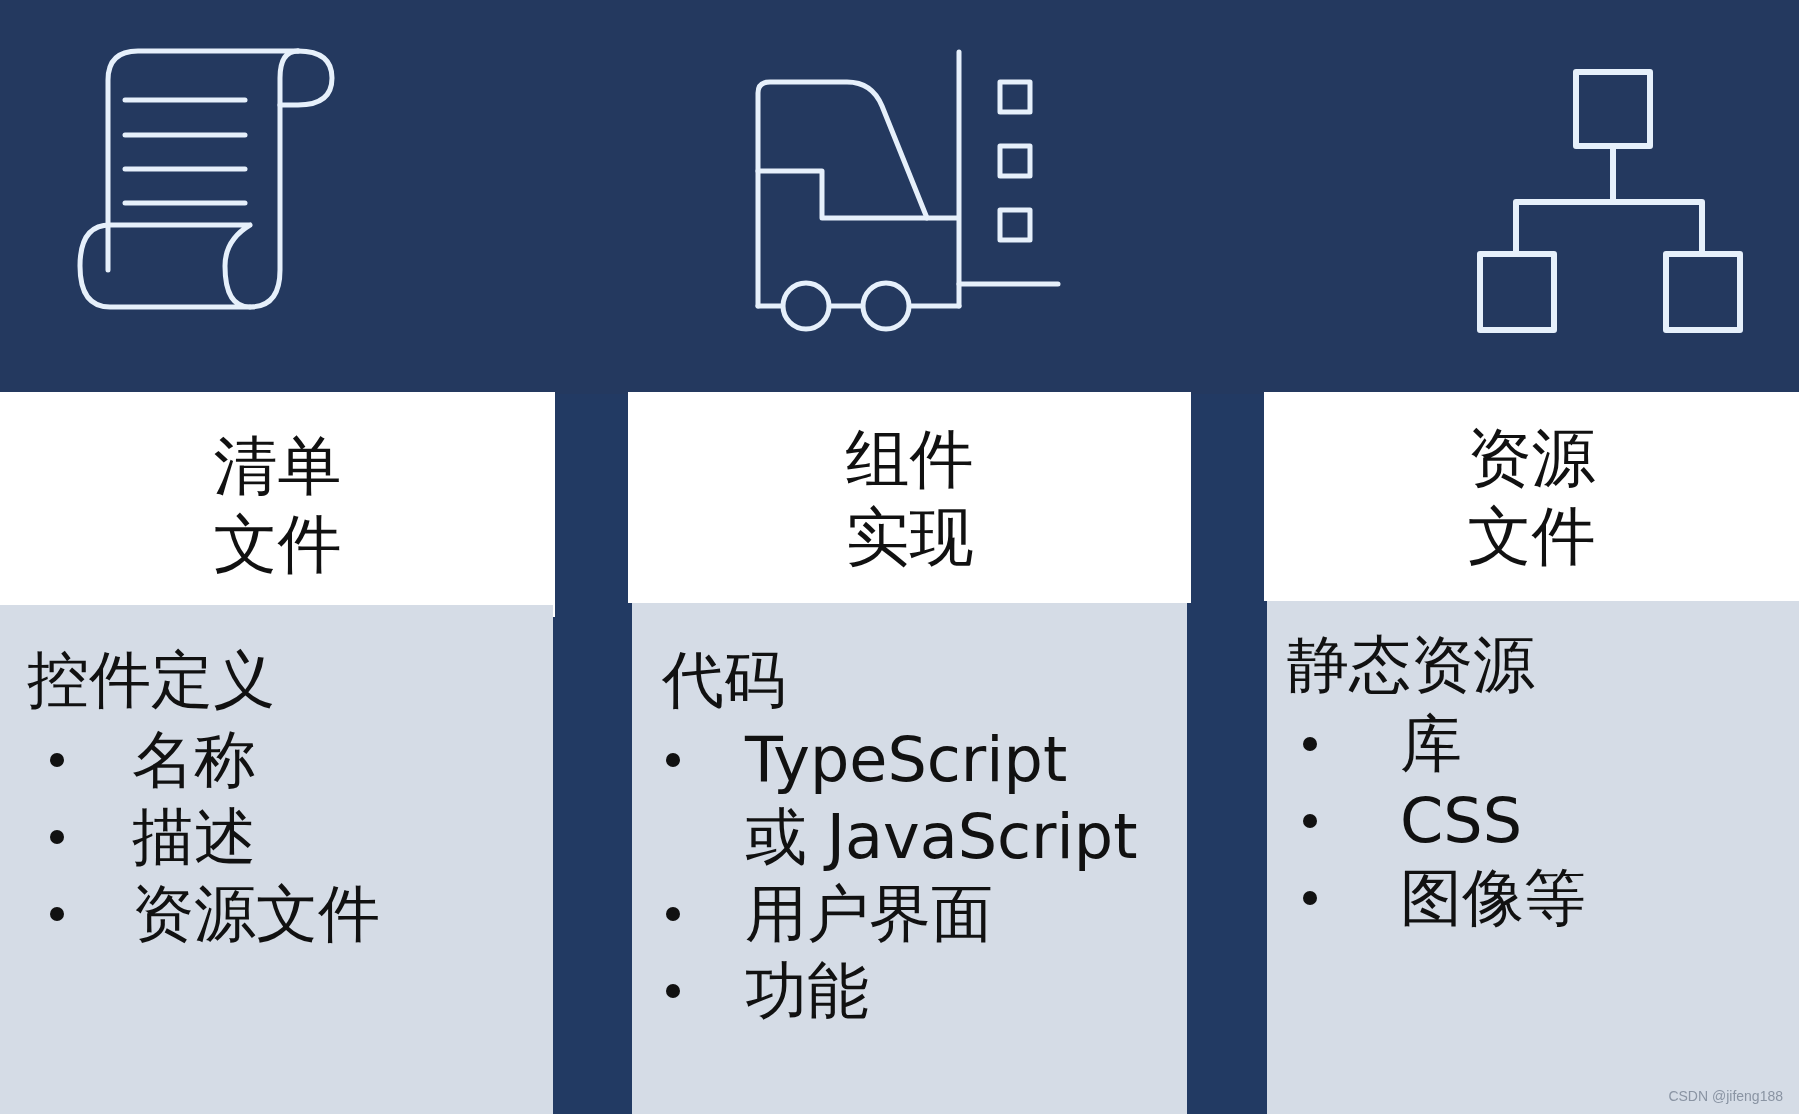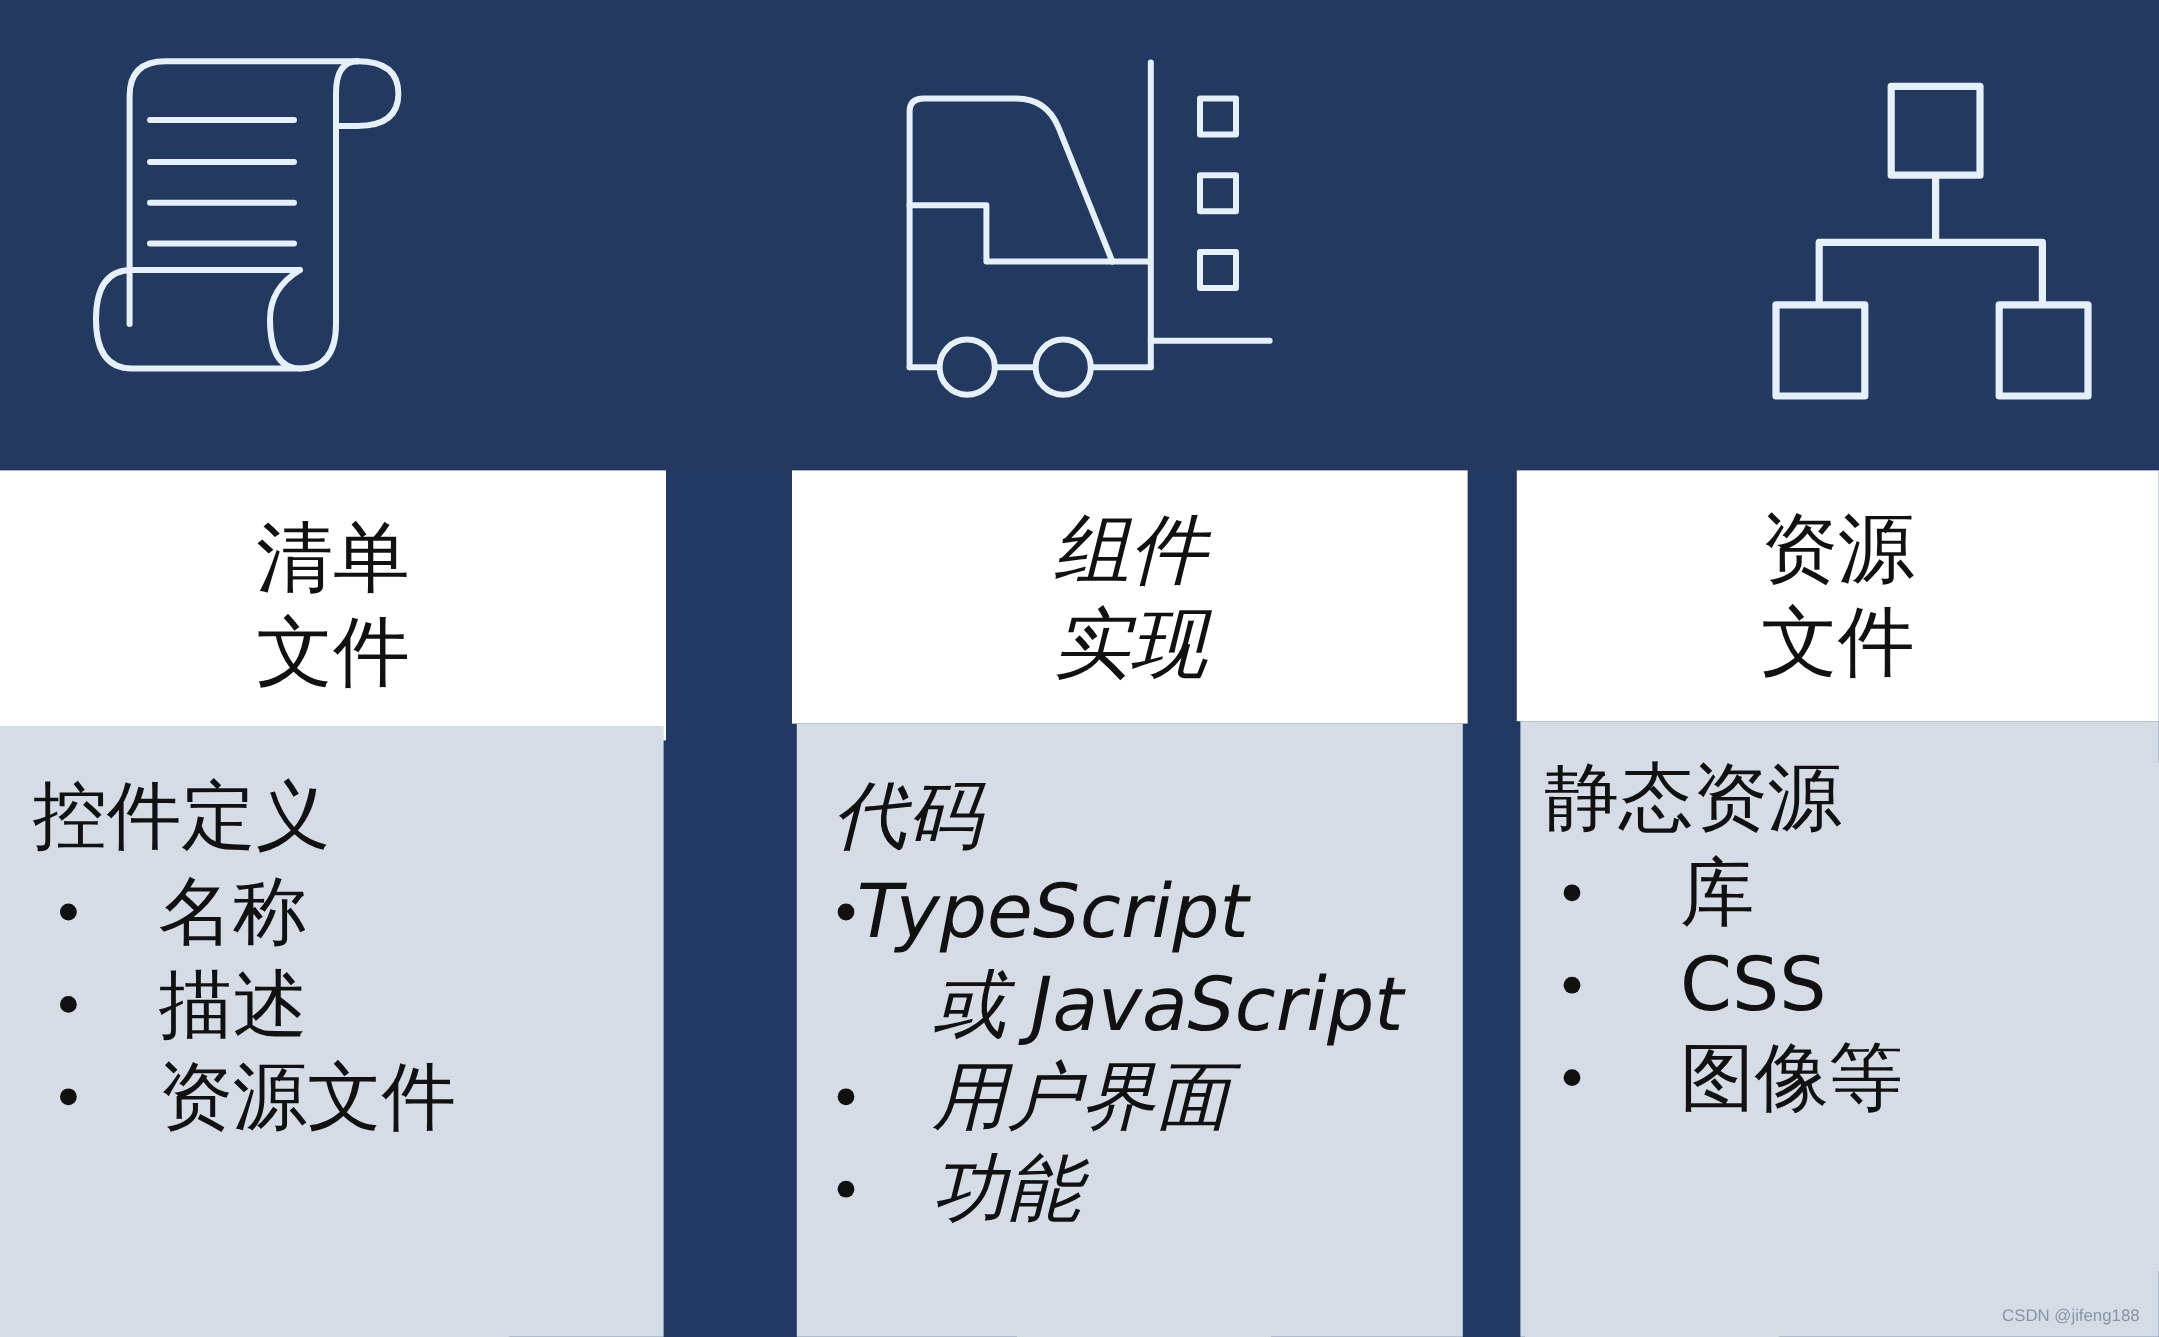--- a/index.html
+++ b/index.html
@@ -84,31 +84,31 @@
   <div class="col-body" style="top:213px; right:2px;">
     <div class="body-title" style="left:27px; top:38px;">控件定义</div>
     <ul class="list" style="left:17px; top:116px;">
       <li><span class="bullet" style="left:33px;"></span><span style="margin-left:115px;">名称</span></li>
       <li><span class="bullet" style="left:33px;"></span><span style="margin-left:115px;">描述</span></li>
       <li><span class="bullet" style="left:33px;"></span><span style="margin-left:115px;">资源文件</span></li>
     </ul>
   </div>
 </div>
 
-<div class="col" style="left:660px; width:563px;font-style:italic;">
+<div class="col" style="left:628px; width:563px;">
   <div class="col-header" style="height:211px;">
     <div class="title">
       <div>组件</div>
       <div>实现</div>
     </div>
   </div>
   <div class="col-body" style="top:211px; left:4px; right:4px;padding-left:40px;">
     <div class="body-title" style="left:30px; top:40px;">代码</div>
     <ul class="list" style="left:0; top:118px;">
-      <li><span class="bullet" style="left:34px;"></span><span style="margin-left:50px;">TypeScript</span></li>
+      <li><span class="bullet" style="left:34px;"></span><span style="margin-left:113px;">TypeScript</span></li>
       <li><span style="margin-left:113px;">或 JavaScript</span></li>
       <li><span class="bullet" style="left:34px;"></span><span style="margin-left:113px;">用户界面</span></li>
       <li><span class="bullet" style="left:34px;"></span><span style="margin-left:113px;">功能</span></li>
     </ul>
   </div>
 </div>
 
 <div class="col" style="left:1264px; width:535px;">
   <div class="col-header" style="height:209px;">
     <div class="title">

